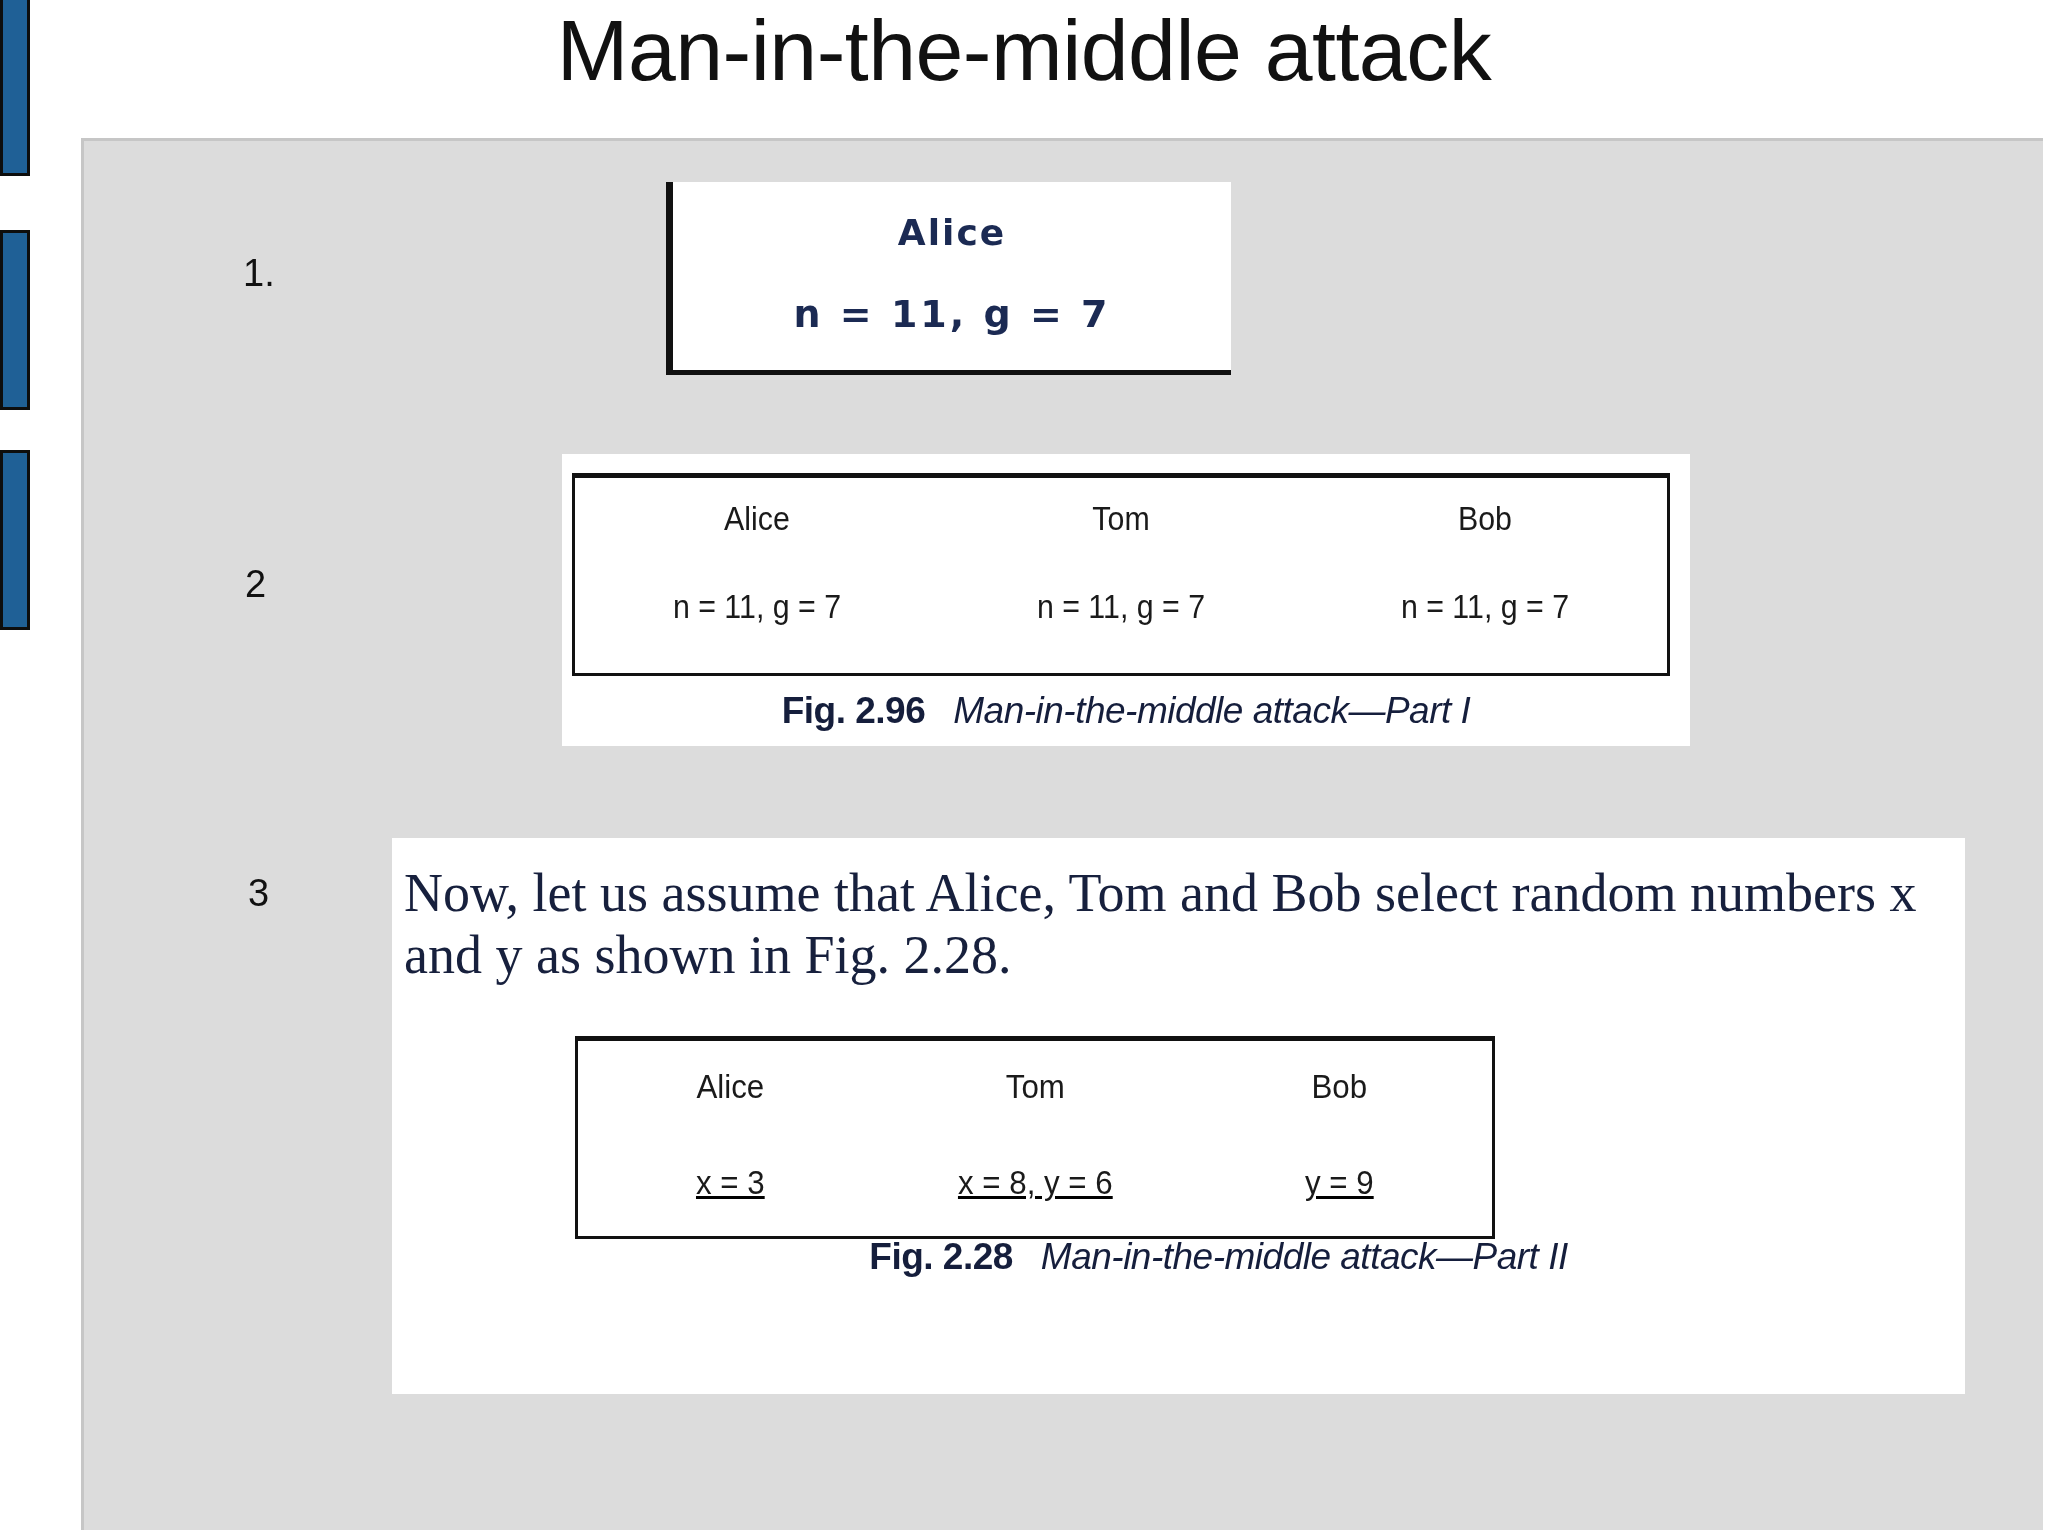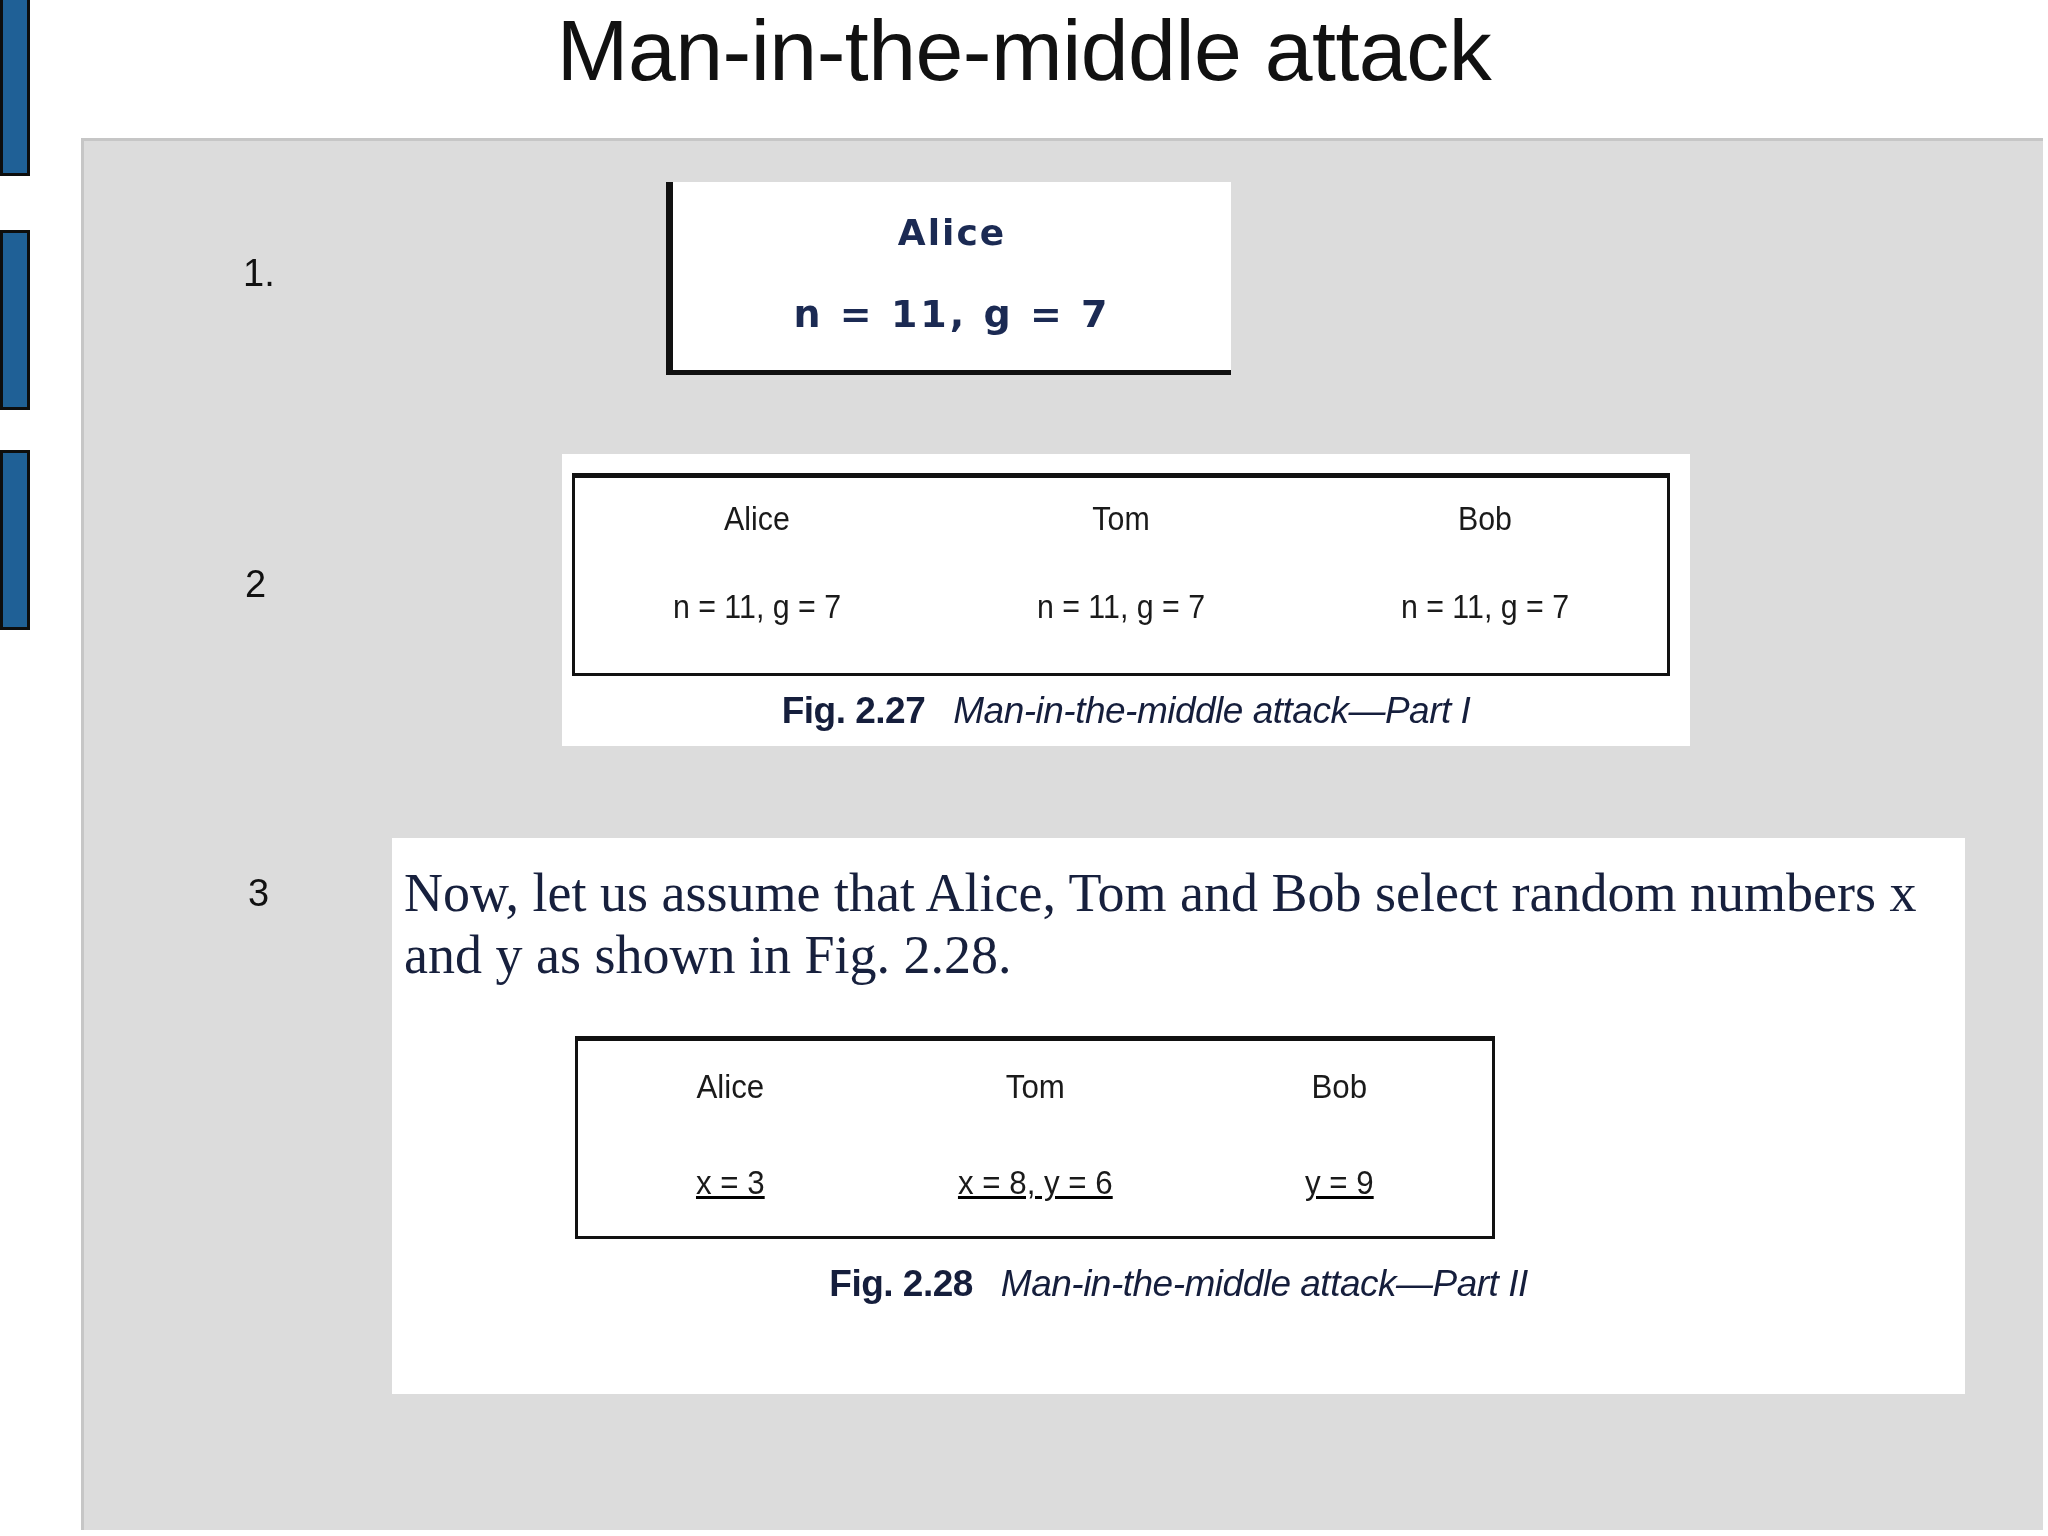--- a/index.html
+++ b/index.html
@@ -200,21 +200,21 @@
     letter-spacing: -0.5px;
   }
   .fig-caption .cap-text {
     font-family: "Liberation Sans", sans-serif;
     font-style: italic;
     font-size: 37px;
     letter-spacing: -0.5px;
     margin-left: 28px;
   }
   .fig27-caption { top: 236px; }
-  .fig28-caption { top: 425px; }
+  .fig28-caption { top: 398px; padding-left: 40px; }
 </style>
 </head>
 <body>
 
 <div class="deco-bars">
   <div class="deco-bar b1"></div>
   <div class="deco-bar b2"></div>
   <div class="deco-bar b3"></div>
 </div>
 
@@ -238,21 +238,21 @@
       <div class="tbl-cell">Tom</div>
       <div class="tbl-cell">Bob</div>
     </div>
     <div class="tbl-row vals">
       <div class="tbl-cell">n = 11, g = 7</div>
       <div class="tbl-cell">n = 11, g = 7</div>
       <div class="tbl-cell">n = 11, g = 7</div>
     </div>
   </div>
   <div class="fig-caption fig27-caption">
-    <span class="cap-label">Fig. 2.27</span><span class="cap-text">Man-in-the-middle attack—Part I</span>
+    <span class="cap-label">Fig. 2.96</span><span class="cap-text">Man-in-the-middle attack—Part I</span>
   </div>
 </div>
 
 <div class="fig28-card">
   <div class="fig28-para">Now, let us assume that Alice, Tom and Bob select random numbers x and y as shown in Fig. 2.28.</div>
   <div class="fig28-table">
     <div class="tbl-row hdr">
       <div class="tbl-cell">Alice</div>
       <div class="tbl-cell">Tom</div>
       <div class="tbl-cell">Bob</div>

